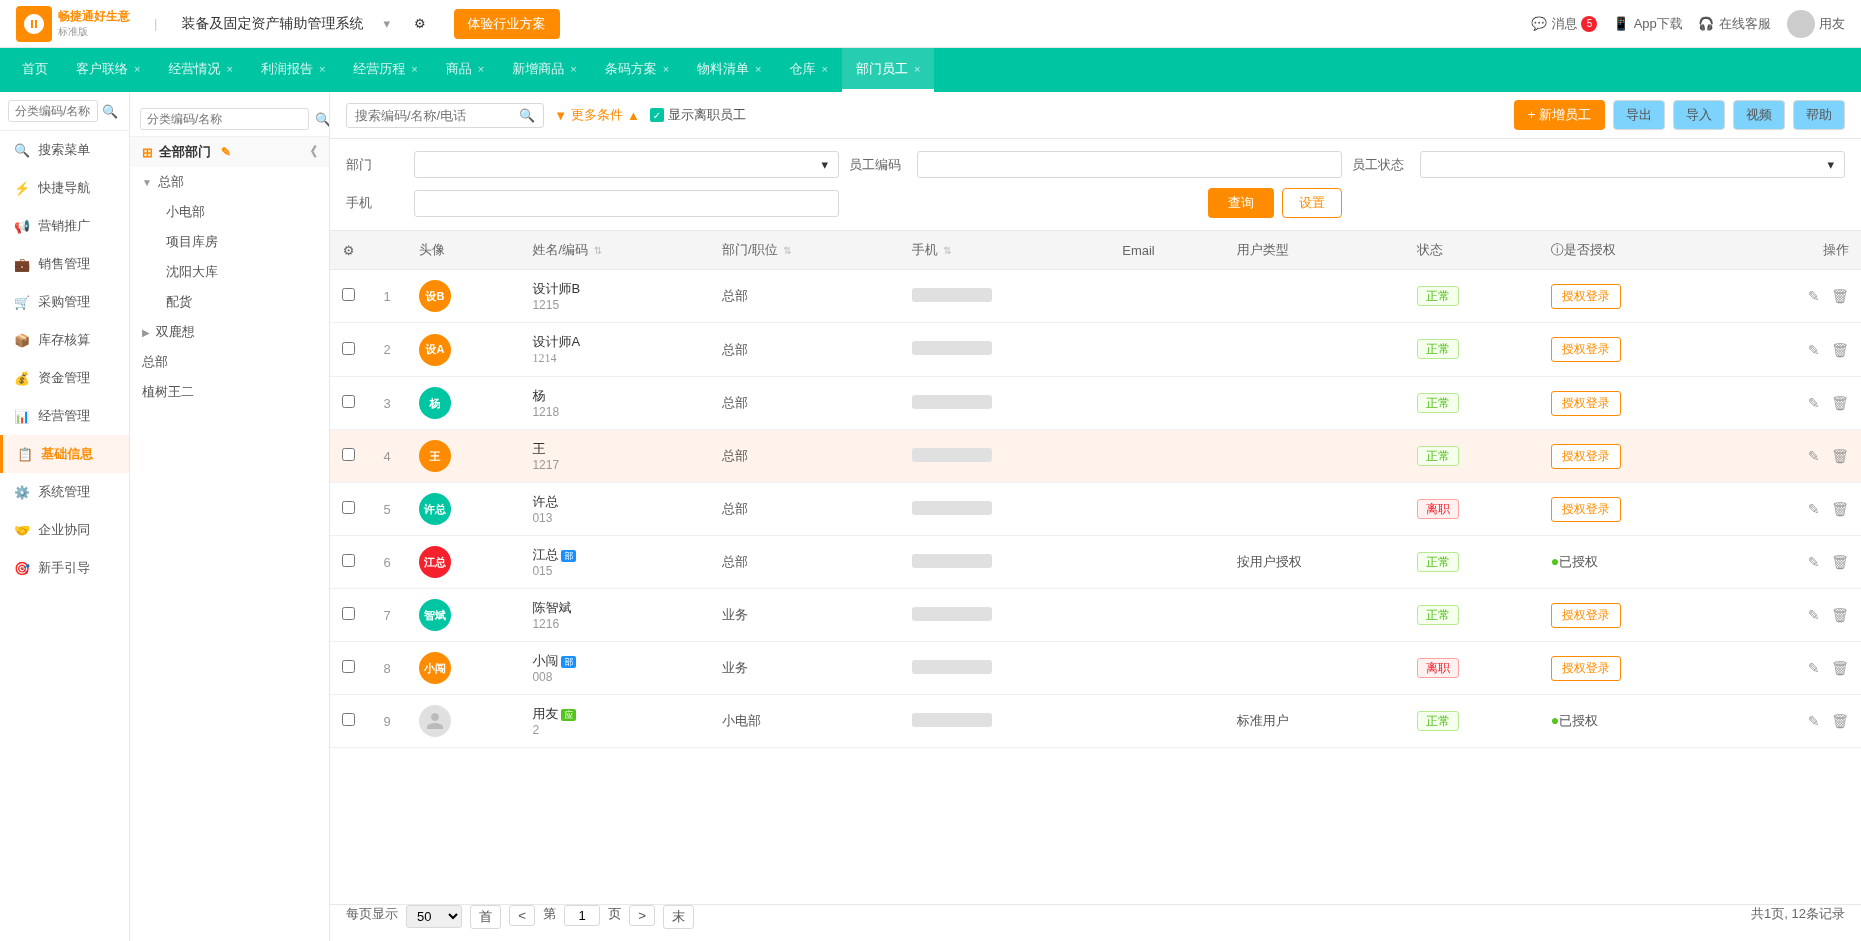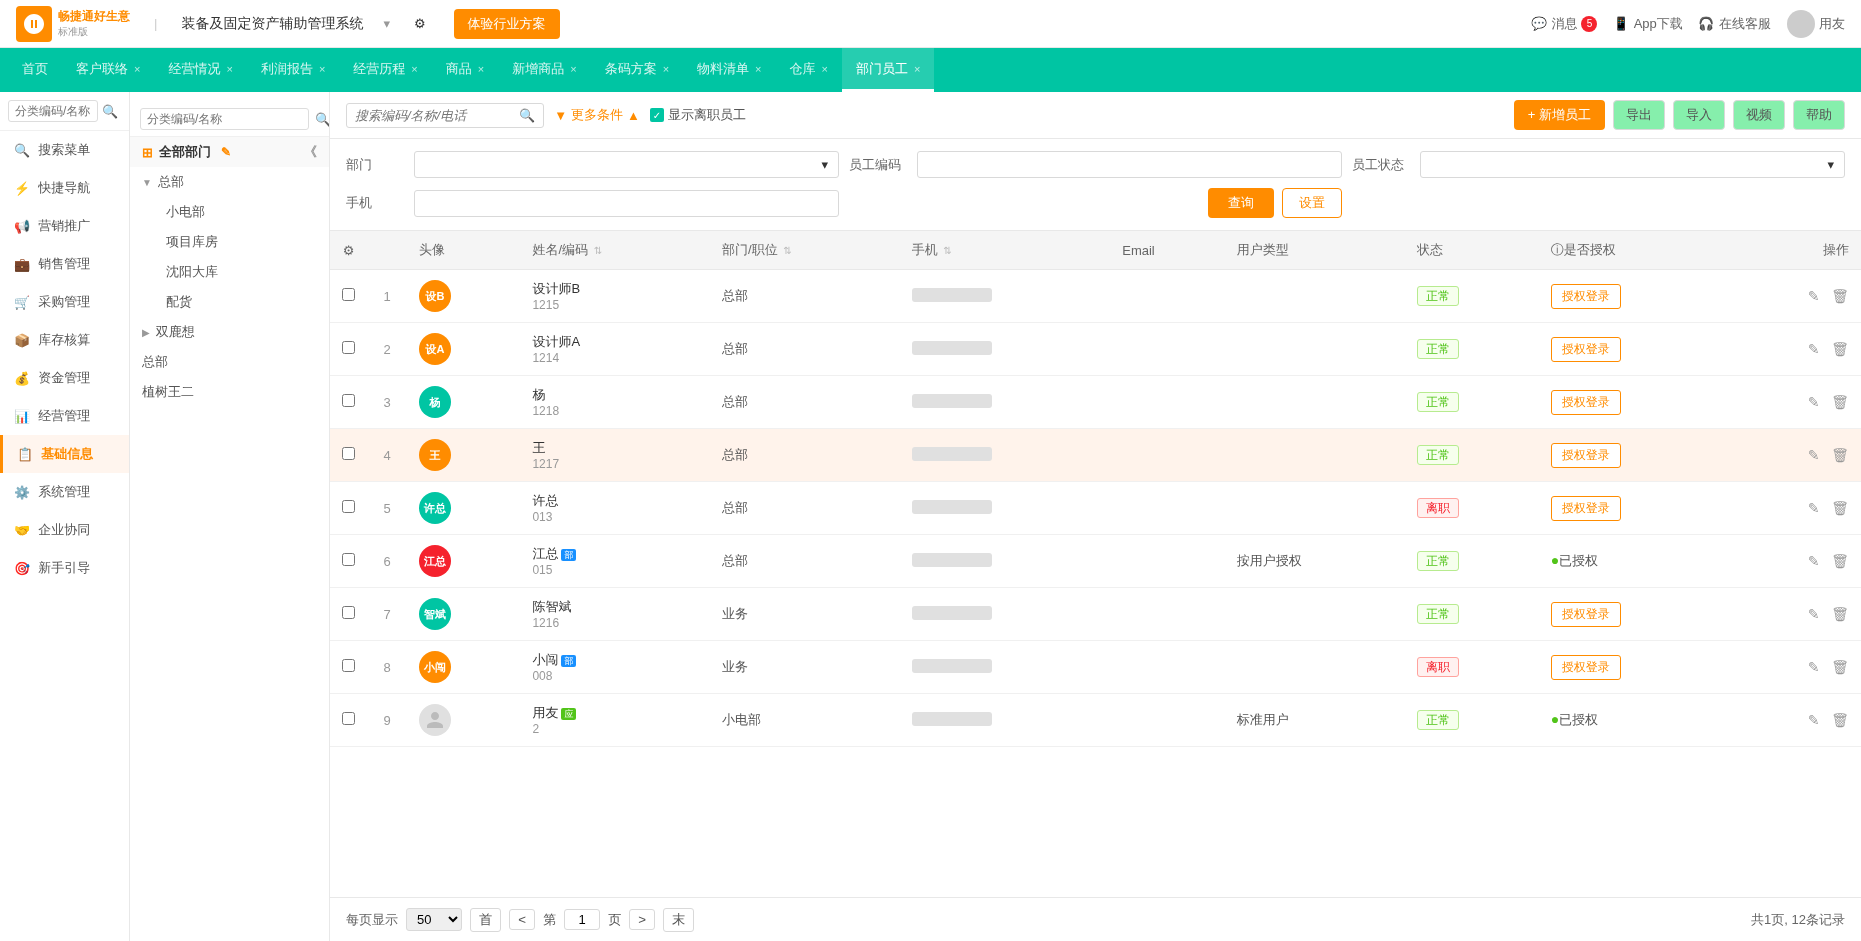--- a/index.html
+++ b/index.html
@@ -105,27 +105,27 @@
       display: flex;
       align-items: center;
       gap: 10px;
       border-bottom: 1px solid #e8e8e8;
       flex-wrap: wrap;
     }
     .toolbar-search {
       display: flex; align-items: center; border: 1px solid #d9d9d9;
       border-radius: 3px; padding: 4px 8px; gap: 4px;
     }
-    .toolbar-search input { border: none; outline: none; font-size: 13px; width: 160px; font-style: italic; }
+    .toolbar-search input { border: none; outline: none; font-size: 13px; width: 160px; }
     .filter-btn { display: flex; align-items: center; gap: 4px; color: #ff8c00; cursor: pointer; font-size: 13px; }
     .show-resigned { display: flex; align-items: center; gap: 4px; color: #555; font-size: 13px; }
     .checkbox-checked { width: 14px; height: 14px; background: #00c5a3; border-radius: 2px; display: flex; align-items: center; justify-content: center; color: #fff; font-size: 10px; cursor: pointer; }
     .toolbar-right { margin-left: auto; display: flex; align-items: center; gap: 8px; }
     .btn-primary { background: #ff8c00; color: #fff; border: none; padding: 6px 14px; border-radius: 4px; cursor: pointer; font-size: 13px; }
-    .btn-outline { background: #86efac; color: #555; border: 1px solid #d9d9d9; padding: 5px 12px; border-radius: 4px; cursor: pointer; font-size: 13px; display: flex; align-items: center; gap: 4px; }
+    .btn-outline { background: #7dd3fc; color: #555; border: 1px solid #d9d9d9; padding: 5px 12px; border-radius: 4px; cursor: pointer; font-size: 13px; display: flex; align-items: center; gap: 4px; }
 
     
     .filter-form {
       background: #fff;
       padding: 12px 16px;
       border-bottom: 1px solid #e8e8e8;
       display: grid;
       grid-template-columns: 1fr 1fr 1fr;
       gap: 10px;
       align-items: center;
@@ -149,25 +149,25 @@
     thead th { padding: 10px 12px; font-size: 13px; color: #666; font-weight: 500; text-align: left; white-space: nowrap; }
     tbody tr { border-bottom: 1px solid #f0f0f0; }
     tbody tr.highlighted { background: #fff3eb; }
     tbody td { padding: 10px 12px; font-size: 13px; color: #333; }
     .col-settings { width: 36px; text-align: center; }
     .col-num { width: 40px; text-align: center; }
     .sort-arrows { color: #bbb; font-size: 10px; vertical-align: middle; margin-left: 2px; }
 
     
     .pagination {
-      height: 44px;
+      height: 37px;
       background: #fff;
       border-top: 1px solid #e8e8e8;
       display: flex;
-      align-items: center;
+      align-items: flex-start;
       padding: 0 16px;
       gap: 8px;
       font-size: 13px;
       color: #555;
     }
     .page-size-label { color: #666; }
     .page-size-select { border: 1px solid #d9d9d9; border-radius: 3px; padding: 2px 6px; font-size: 13px; }
     .page-btn { border: 1px solid #d9d9d9; background: #fff; padding: 2px 8px; border-radius: 3px; cursor: pointer; color: #555; }
     .page-input { border: 1px solid #d9d9d9; border-radius: 3px; padding: 2px 6px; width: 36px; text-align: center; font-size: 13px; }
     .pagination-right { margin-left: auto; color: #666; }
@@ -429,21 +429,21 @@
                 <tr>
                   <td style="text-align:center;">
     <input type="checkbox" style="">
   </td>
                   <td style="text-align:center;color:#999;">2</td>
                   <td>
                     <div style="width:32px;height:32px;border-radius:50%;background:#ff8c00;display:flex;align-items:center;justify-content:center;color:#fff;font-size:11px;font-weight:600;">设A</div>
                   </td>
                   <td>
     <div style="font-size:13px;color:#333;">设计师A</div>
-    <div style="font-size:12px;color:#999;">1214</div>
+    <div style="font-size:12px;color:#999;font-family:Liberation Serif, serif;">1214</div>
   </td>
                   <td style="color:#555;">总部</td>
                   <td><span style="background:#e0e0e0;border-radius:3px;height:14px;width:80px;display:inline-block;"></span></td>
                   <td></td>
                   <td style="color:#555;"></td>
                   <td><span style="background:#f6ffed;color:#52c41a;border:1px solid #b7eb8f;border-radius:3px;padding:2px 8px;font-size:12px;">正常</span></td>
                   <td><button style="border:1px solid #ff8c00;color:#ff8c00;background:#fff;border-radius:3px;padding:3px 10px;font-size:12px;cursor:pointer;">授权登录</button></td>
                   <td style="text-align:right;">
     <span style="color:#999;cursor:pointer;margin-right:8px;font-size:14px;">✎</span>
     <span style="color:#999;cursor:pointer;font-size:14px;">🗑</span>

